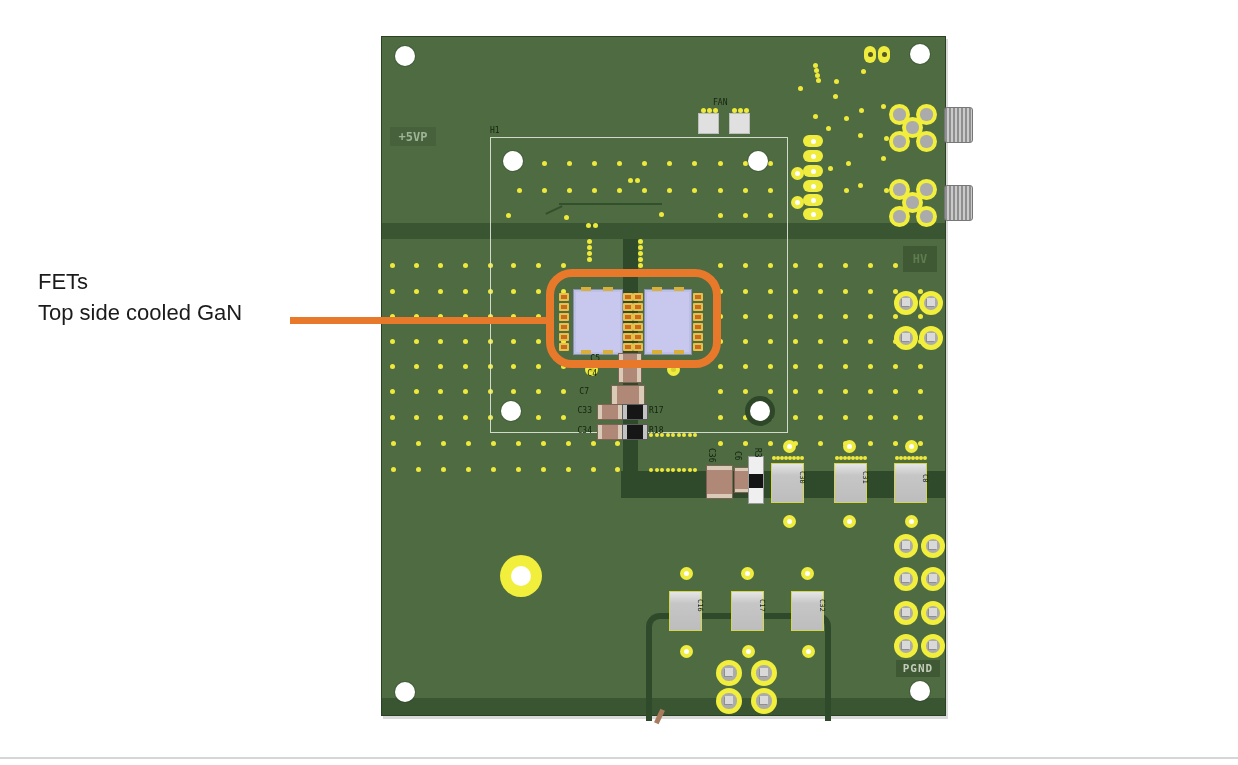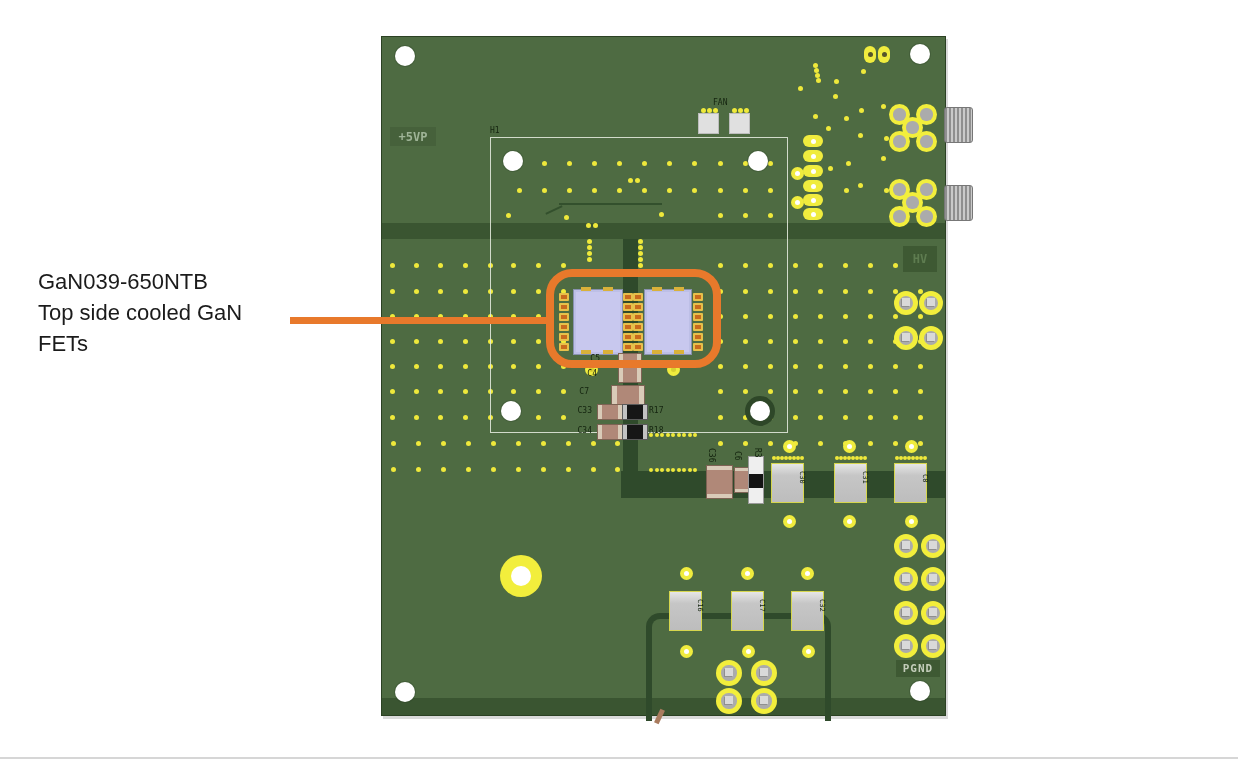--- a/index.html
+++ b/index.html
@@ -76,23 +76,22 @@
        border:1px solid #777;z-index:8;}
   .bpin{position:absolute;width:5px;height:15px;background:#A97B5E;transform:rotate(25deg);z-index:8;}
   .hlbox{position:absolute;border:8px solid #E8792B;border-radius:26px;box-sizing:border-box;z-index:9;}
 </style>
 </head>
 <body>
 
 <div class="slide">
 
   <div class="annot">
-    <div>GaN039-650NTB</div>
+    <div>FETs</div>
     <div>Top side cooled GaN</div>
-    <div>FETs</div>
   </div>
   <div class="leader" style="left:290px;top:317px;width:262px;"></div>
 
   <div class="board" id="board">
 
     <div class="band" style="top:186px;height:16px;"></div>
     <div class="band" style="top:661px;height:17px;"></div>
     <div class="trace" style="left:241px;top:202px;width:15px;height:259px;"></div>
     <div class="trace" style="left:239px;top:434px;width:324px;height:27px;"></div>
     <div class="btrace" style="left:264px;top:576px;width:173px;height:102px;"></div>

